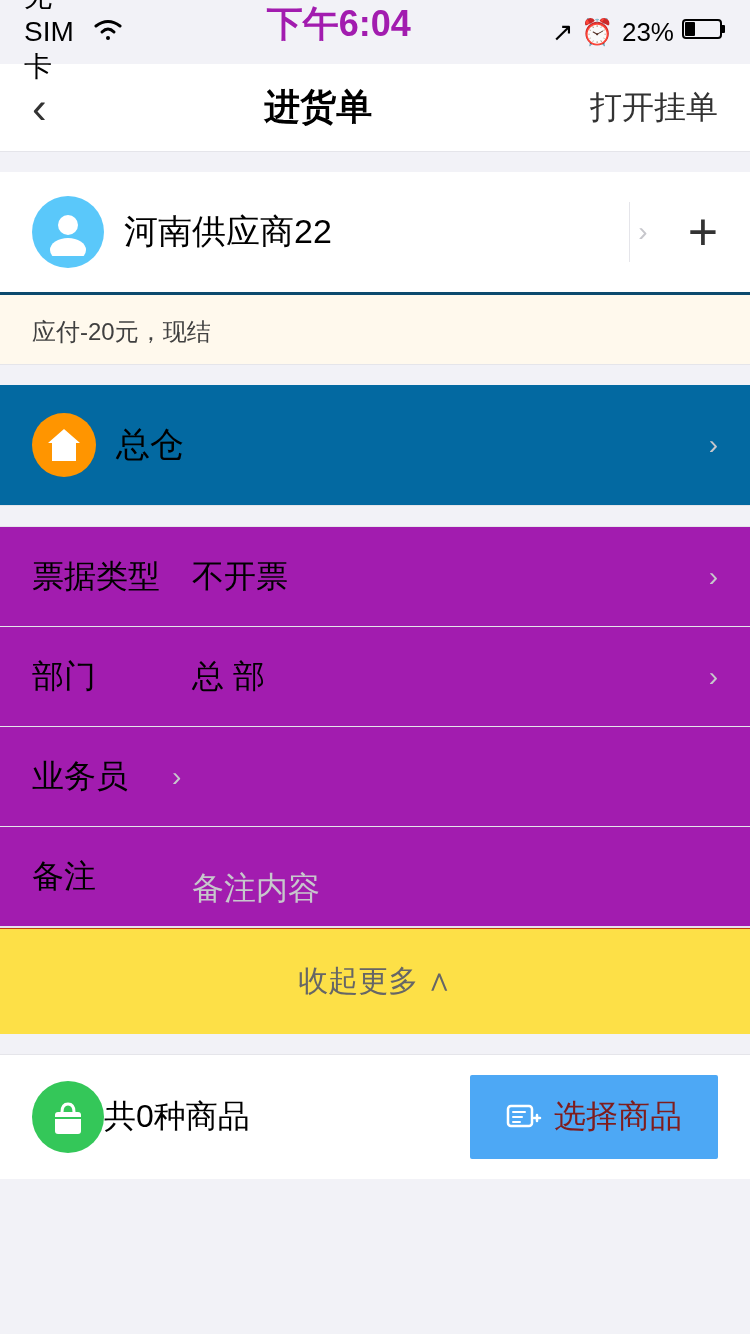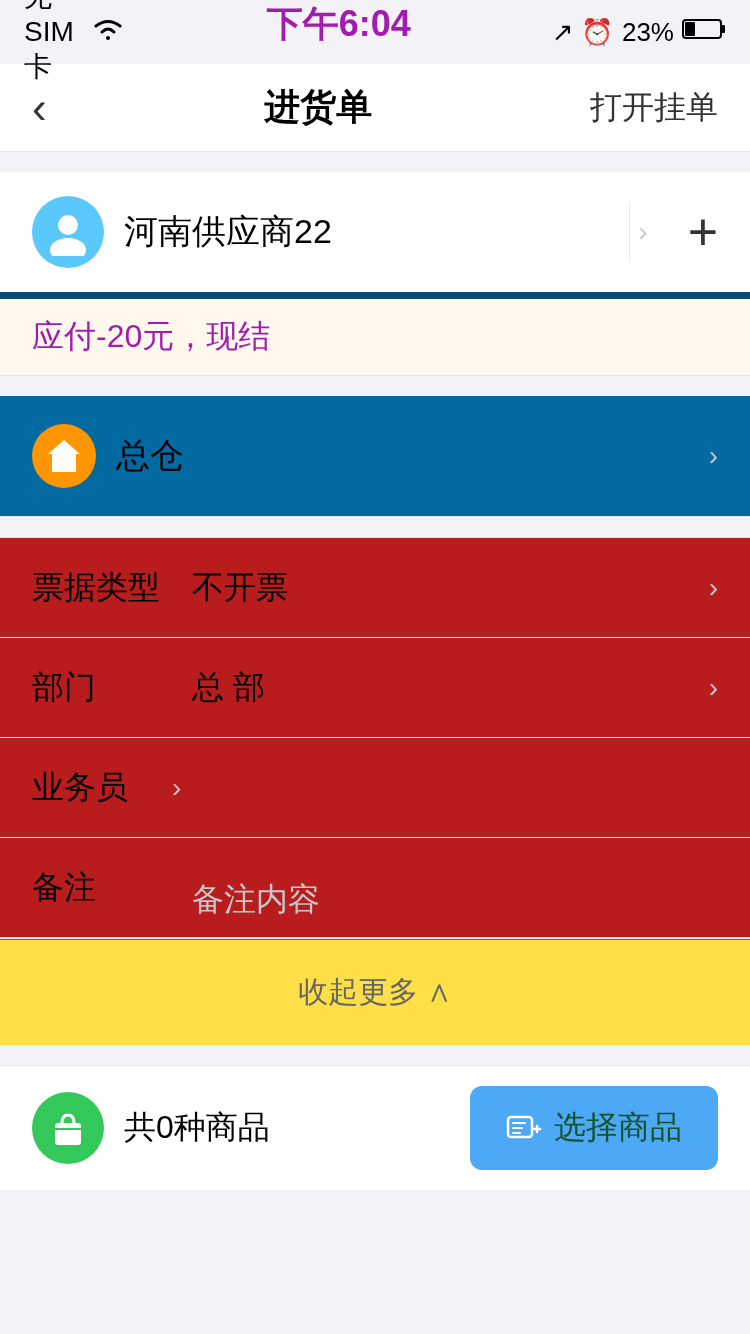--- a/index.html
+++ b/index.html
@@ -90,21 +90,21 @@
       border-top: 1px solid #e5e5ea;
       border-bottom: 1px solid #e5e5ea;
     }
 
     
     .supplier-row {
       display: flex;
       align-items: center;
       padding: 24px 32px;
       background: #fff;
-      border-bottom: 7px solid #0c4a6e;
+      border-bottom: 3px solid #0c4a6e;
       position: relative;
     }
     .supplier-avatar {
       width: 72px;
       height: 72px;
       border-radius: 50%;
       background: #5ac8fa;
       display: flex;
       align-items: center;
       justify-content: center;
@@ -137,22 +137,22 @@
       background: #e5e5ea;
     }
 
     
     .alert-row {
       background: #fff9ed;
       padding: 16px 32px;
       border-bottom: 1px solid #e5e5ea;
     }
     .alert-text {
-      font-size: 32px;
-      color: #a21caf;
+      font-size: 24px;
+      color: #404040;
     }
 
     
     .warehouse-row {
       display: flex;
       align-items: center;
       padding: 28px 32px;
       background: #0369a1;
       border-bottom: 1px solid #e5e5ea;
     }
@@ -176,21 +176,21 @@
       font-size: 28px;
       color: #c7c7cc;
     }
 
     
     .form-row {
       display: flex;
       align-items: center;
       padding: 0 32px;
       height: 100px;
-      background: #b91c1c;
+      background: #a21caf;
       border-bottom: 1px solid #e5e5ea;
       position: relative;
     }
     .form-label {
       font-size: 32px;
       color: #000;
       width: 140px;
       flex-shrink: 0;
     }
     .form-value {
@@ -224,40 +224,39 @@
       align-items: center;
       justify-content: space-between;
       padding: 20px 32px;
       background: #fff;
       border-top: 1px solid #e5e5ea;
       margin-top: 20px;
     }
     .bottom-left {
       display: flex;
       align-items: center;
-      gap: 20px;
     }
     .product-icon {
       width: 72px;
       height: 72px;
       border-radius: 50%;
       background: #34c759;
       display: flex;
       align-items: center;
       justify-content: center;
     }
     .product-count {
       font-size: 32px;
       color: #000;
     }
     .select-btn {
       background: #4da8f5;
-      color: #14532d;
-      font-size: 32px;
-      border-radius: 12px;
+      color: #7f1d1d;
+      font-size: 32px;
+      border-radius: 2px;
       padding: 20px 36px;
       display: flex;
       align-items: center;
       gap: 12px;
       border: none;
       cursor: pointer;
     }
 
     .page-bg {
       background: #f2f2f7;

